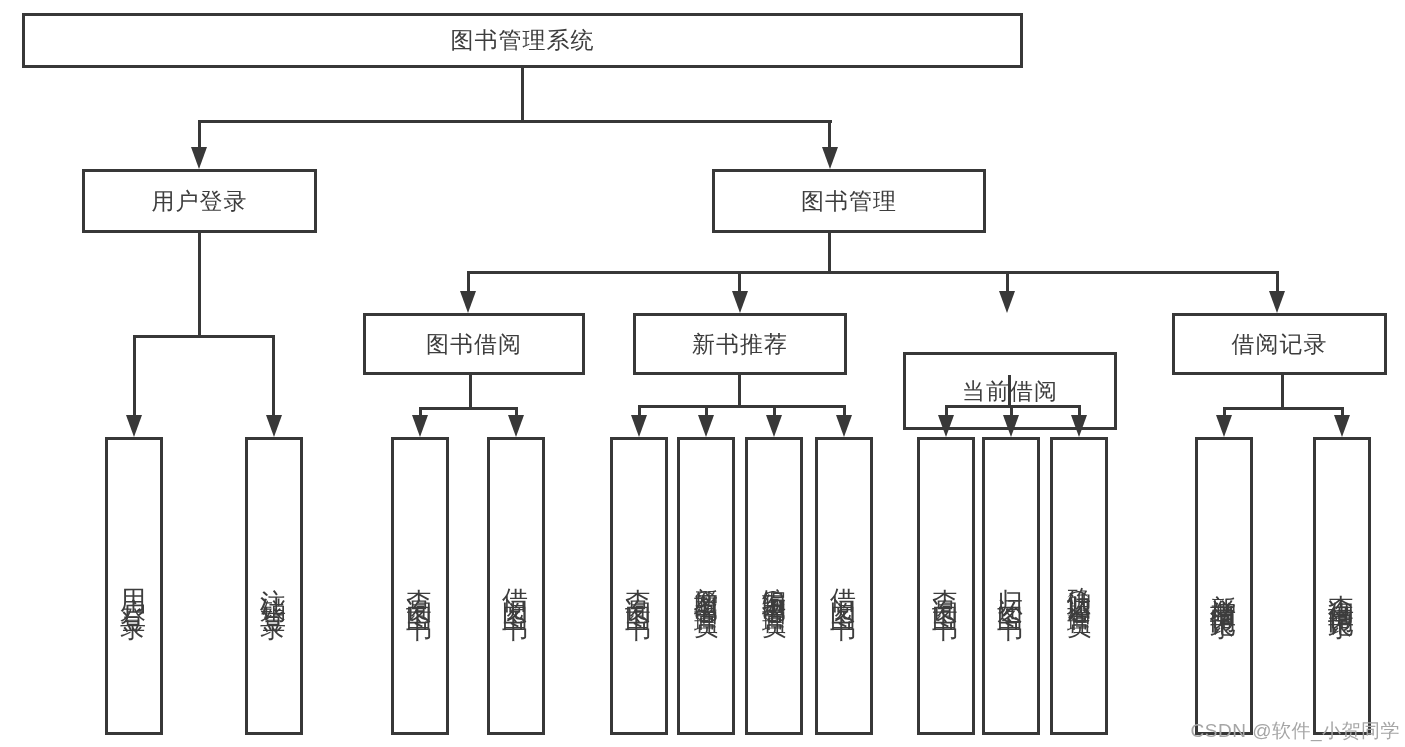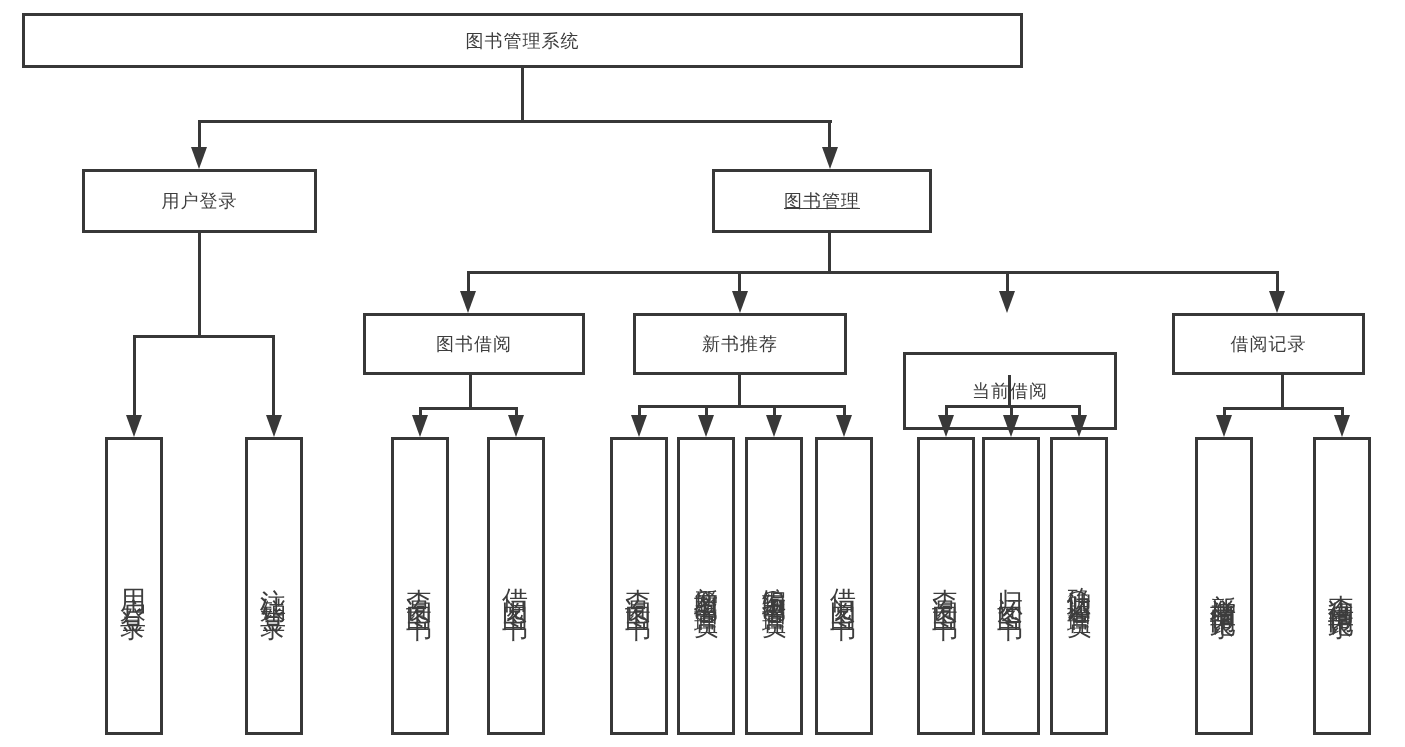--- a/index.html
+++ b/index.html
@@ -13,21 +13,21 @@
   .node{
     position:absolute;
     box-sizing:border-box;
     border:3px solid #383838;
     background:#ffffff;
     display:flex;
     align-items:center;
     justify-content:center;
     color:#3d3d3d;
   }
-  .node.h{ font-size:18px; letter-spacing:1px; }
+  .node.h{ font-size:23px; letter-spacing:1px; }
   .node.leaf{ width:58px; top:437px; height:298px; }
   .leaf span{
     writing-mode:vertical-rl;
     text-orientation:mixed;
     white-space:nowrap;
     color:#3d3d3d;
   }
   .leaf.len4 span{ font-size:26px; letter-spacing:9px; }
   .leaf.len6 span{ font-size:26px; letter-spacing:4px; }
   .leaf.len9 span{ font-size:24px; letter-spacing:4px; }
@@ -54,34 +54,34 @@
 
 <div id="stage">
 
   <div class="node h" style="left:22px;top:13px;width:1001px;height:55px;">
     <span>图书管理系统</span>
   </div>
 
   <div class="node h" style="left:82px;top:169px;width:235px;height:64px;">
     <span>用户登录</span>
   </div>
-  <div class="node h" style="left:712px;top:169px;width:220px;height:64px;text-decoration:underline;">
+  <div class="node h" style="left:712px;top:169px;width:274px;height:64px;">
     <span>图书管理</span>
   </div>
 
   <div class="node h" style="left:363px;top:313px;width:222px;height:62px;">
     <span>图书借阅</span>
   </div>
   <div class="node h" style="left:633px;top:313px;width:214px;height:62px;">
     <span>新书推荐</span>
   </div>
   <div class="node h" style="left:903px;top:312px;width:214px;height:78px;margin-top:40px;">
     <span>当前借阅</span>
   </div>
-  <div class="node h" style="left:1172px;top:313px;width:193px;height:62px;">
+  <div class="node h" style="left:1172px;top:313px;width:215px;height:62px;">
     <span>借阅记录</span>
   </div>
 
   <div class="node leaf len4" style="left:105px;">
     <span>用户登录</span>
   </div>
   <div class="node leaf len4" style="left:245px;">
     <span>注销登录</span>
   </div>
 
@@ -174,14 +174,15 @@
   <div class="vline" style="left:1078px;top:405px;height:12px;"></div>
   <div class="arrow" style="left:1071px;top:415px;"></div>
 
   <div class="vline" style="left:1281px;top:375px;height:32px;"></div>
   <div class="hline" style="left:1223px;top:407px;width:121px;"></div>
   <div class="vline" style="left:1223px;top:407px;height:10px;"></div>
   <div class="arrow" style="left:1216px;top:415px;"></div>
   <div class="vline" style="left:1341px;top:407px;height:10px;"></div>
   <div class="arrow" style="left:1334px;top:415px;"></div>
 
+  <div id="watermark">CSDN @软件_小贺同学</div>
 
 </div>
 
 </body></html>

